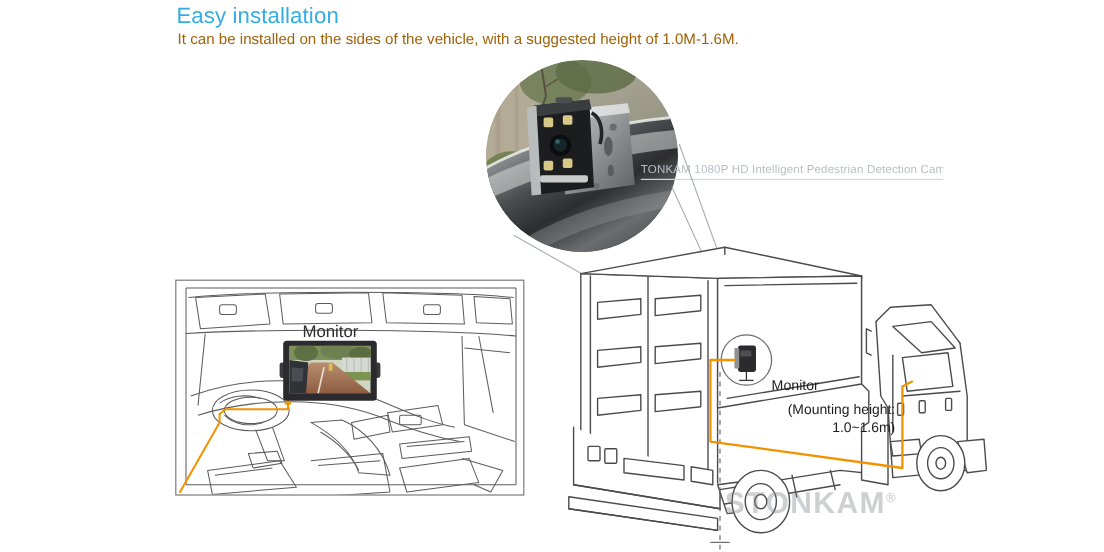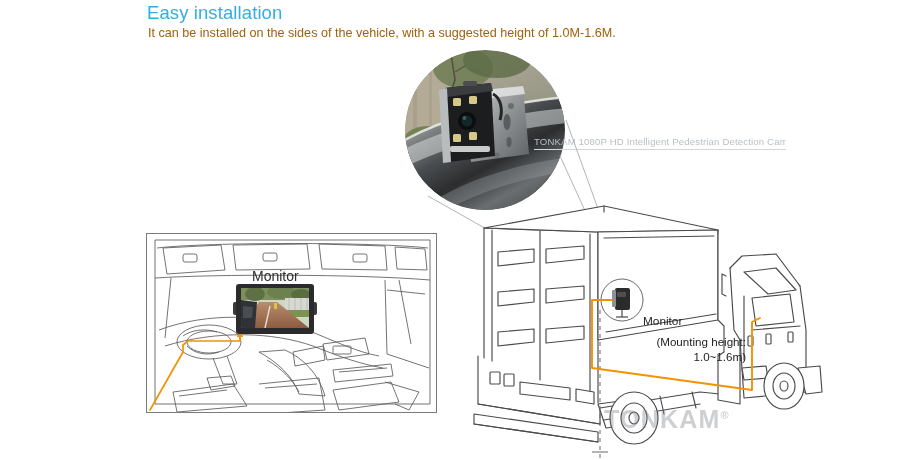--- a/index.html
+++ b/index.html
@@ -500,16 +500,16 @@
       <path d="M612 300 L592 300 L592 368 L752 390 L752 322 L760 318"></path>
     </g>
   </svg>
 
   <div class="camera-label">Monitor</div>
 
   <div class="mount-label">(Mounting height:
 1.0~1.6m)</div>
 
   <div class="stonkam-wm">
-    <span>TONKAM</span><sup>®</sup>
+    <span>STONKAM</span><sup>®</sup>
   </div>
 
 </div>
 
 </body></html>

